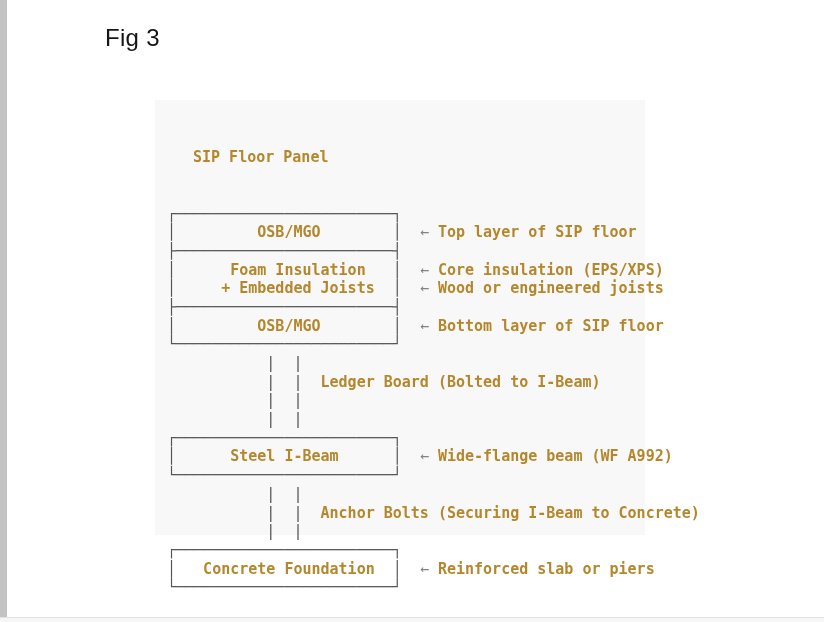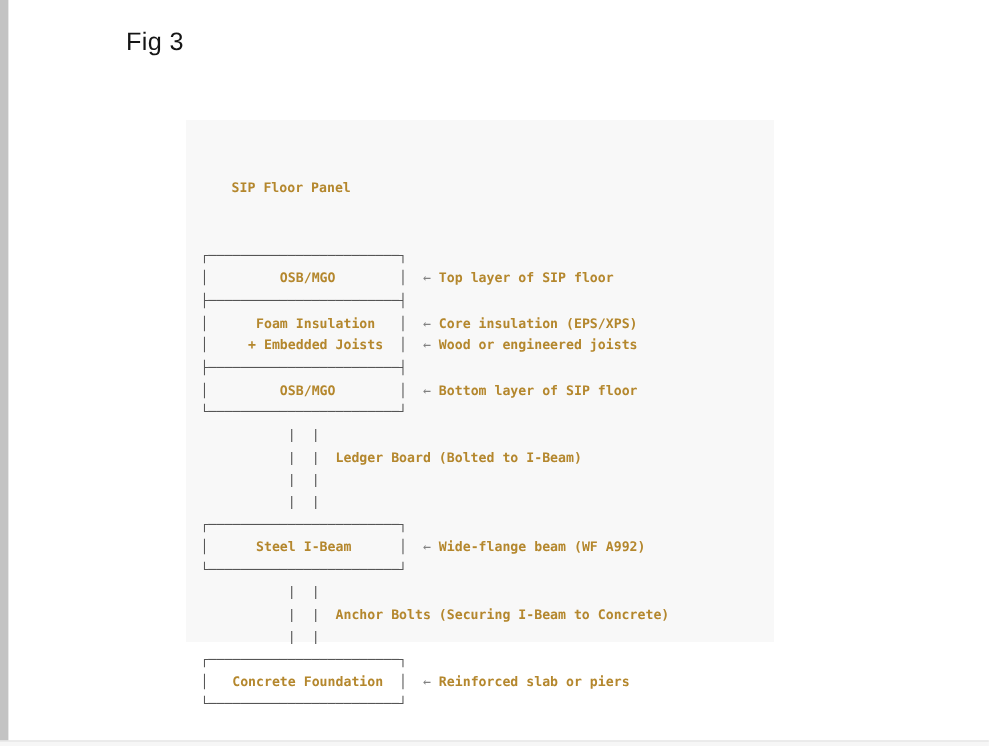--- a/index.html
+++ b/index.html
@@ -16,31 +16,31 @@
     background: #c3c3c3;
   }
   .bottom-fill {
     position: absolute; left: 0; bottom: 0;
     width: 100%; height: 4px;
     background: #f6f6f6;
     border-top: 1px solid #e2e2e2;
   }
   .figure-label {
     position: absolute; left: 105px; top: 24px;
-    font-size: 21px; color: #151515;
+    font-size: 24px; color: #151515;
     letter-spacing: 0.3px;
   }
   .panel {
     position: absolute; left: 155px; top: 100px;
     width: 490px; height: 435px;
     background: #f8f8f8;
   }
   .mono {
     font-family: "DejaVu Sans Mono", monospace;
-    font-size: 11px;
+    font-size: 15px;
     line-height: 18.7px;
     white-space: pre;
   }
   .diagram { padding: 11px 0 0 12px; }
   .dline { height: 18.7px; }
   .title-line .au { margin-left: 26px; }
   .au { color: var(--gold, #b4872d); font-weight: 600; }
   .ln { color: var(--line, #555555); }
   .ar { color: var(--arrow, #828282); }
 </style>

